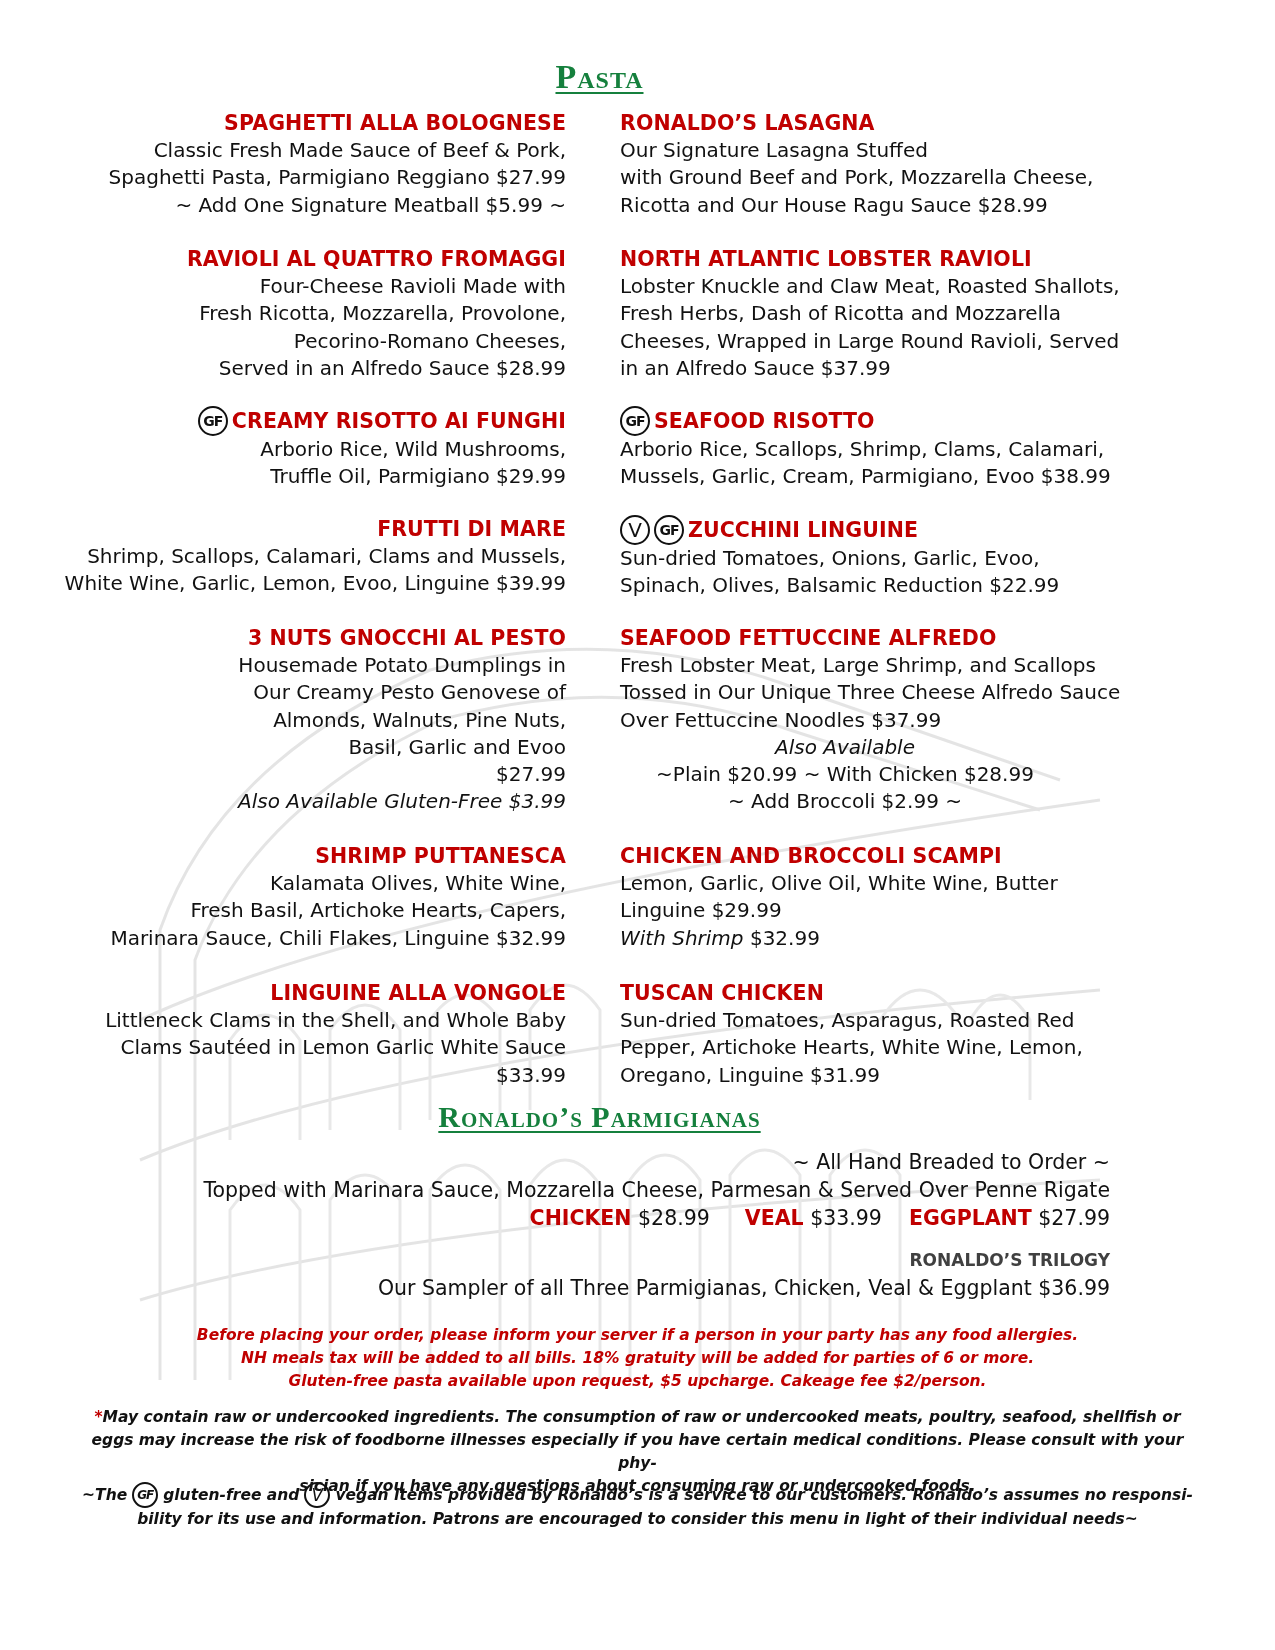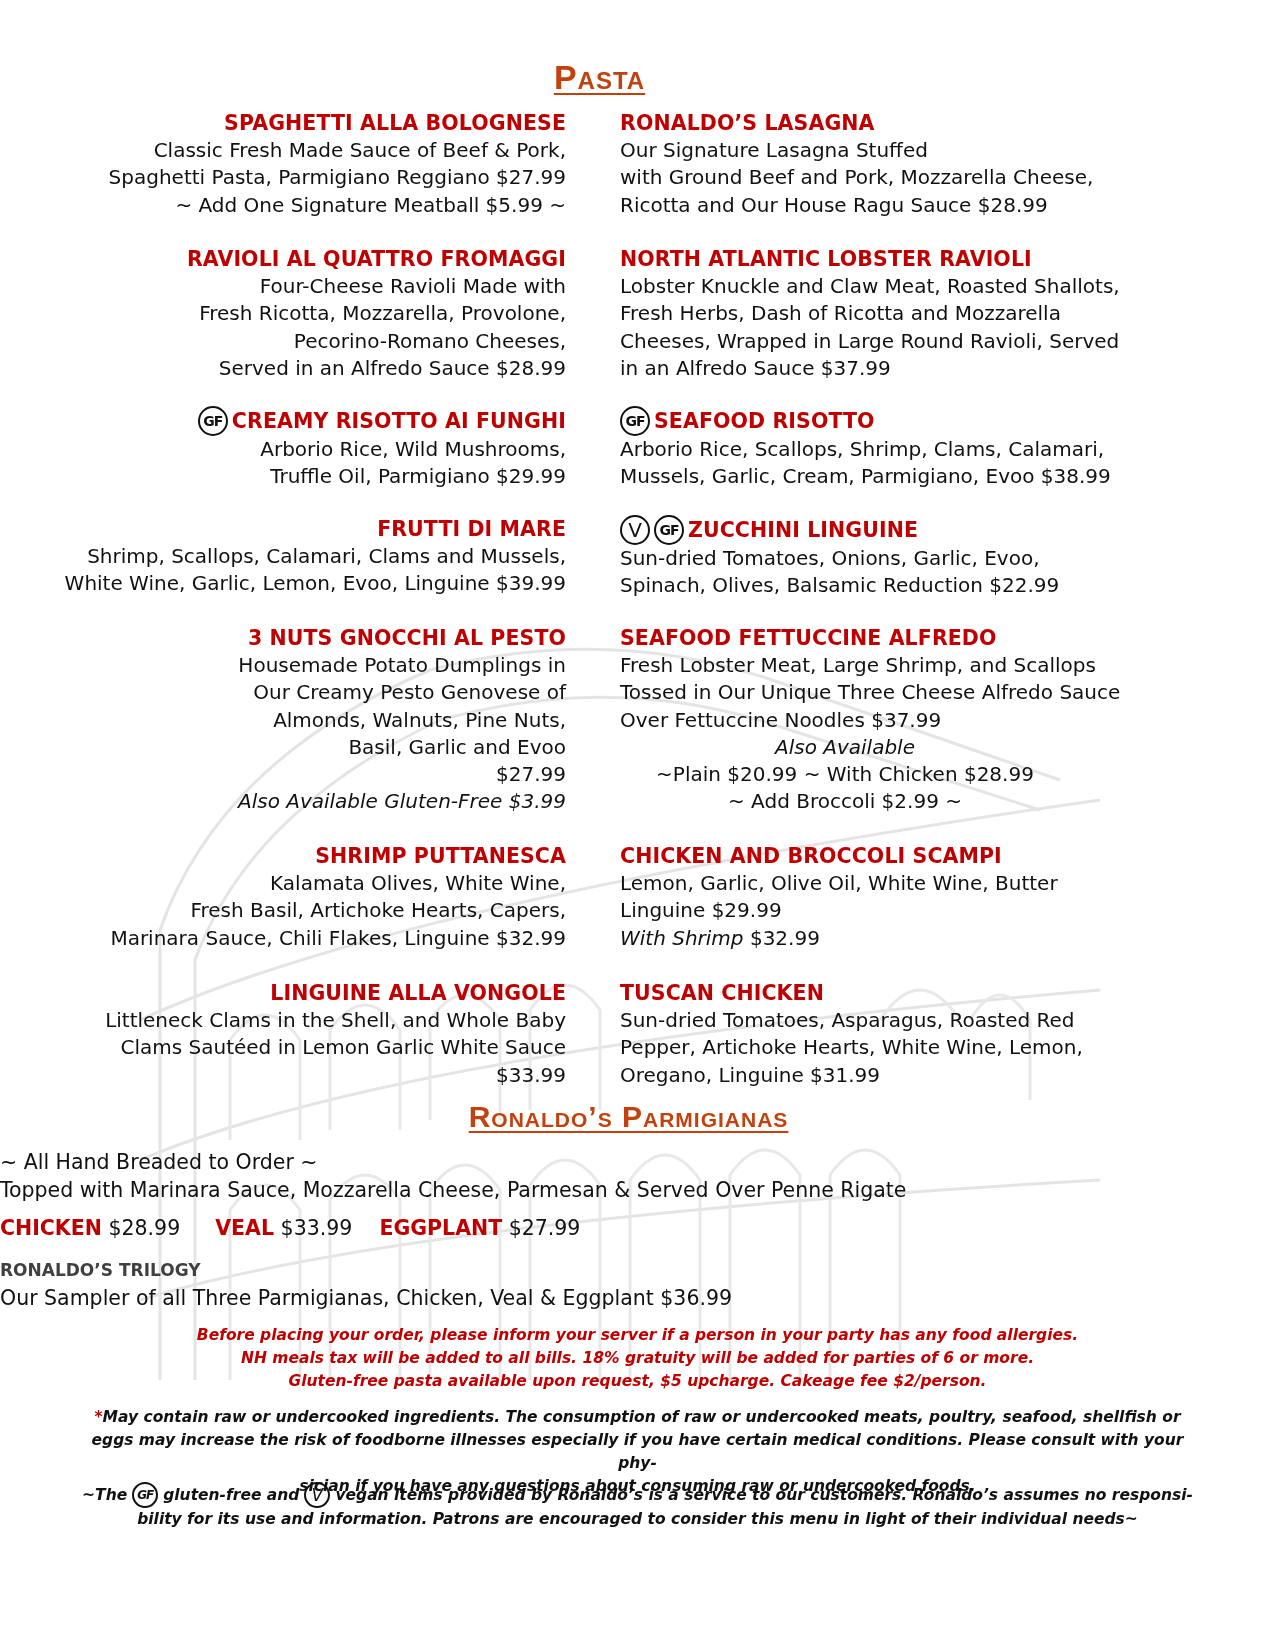--- a/index.html
+++ b/index.html
@@ -5,25 +5,25 @@
   html, body { margin: 0; padding: 0; background: #ffffff; }
   body { width: 1275px; height: 1650px; position: relative; overflow: hidden;
          font-family: "DejaVu Sans", sans-serif; color: #111; }
   .page { position: absolute; left: 0; top: 0; width: 1275px; height: 1650px; }
 
   
   .watermark { position: absolute; left: 100px; top: 600px; width: 1050px; height: 800px;
                pointer-events: none; opacity: 0.55; }
 
   .section-title { position: absolute; left: 0; width: 1199px; text-align: center;
-                   font-family: Liberation Sans, sans-serif; font-weight: bold; color: #c2410c;
+                   font-family: Liberation Serif, serif; font-weight: bold; color: #15803d;
                    text-decoration: underline; text-underline-offset: 4px; text-decoration-thickness: 2px;
                    font-variant: small-caps; letter-spacing: 1px; }
   .title-pasta { top: 58px; font-size: 34px; }
-  .title-parm { top: 1100px; font-size: 30px; padding-left: 29px; }
+  .title-parm { top: 1100px; font-size: 30px; }
 
   .col { position: absolute; top: 110px; }
   .col-left { left: 60px; width: 506px; text-align: right; }
   .col-right { left: 620px; width: 520px; text-align: left; }
 
   .item { position: absolute; width: 100%; }
   .col-left .item { right: 0; }
   .name { color: #c00000; font-weight: bold; font-size: 20.5px; line-height: 27px; letter-spacing: 0.1px;
           display: flex; align-items: center; gap: 4px; }
   .col-left .name { justify-content: flex-end; }
@@ -32,21 +32,21 @@
   .italic { font-style: italic; }
   .center { text-align: center; }
 
   .badge { display: inline-flex; align-items: center; justify-content: center; width: 30px; height: 30px;
            border: 2.5px solid #111; border-radius: 50%; box-sizing: border-box; color: #111;
            font-family: "DejaVu Sans", sans-serif; font-weight: bold; font-size: 14px; letter-spacing: -1px; }
   .badge.v { font-weight: normal; font-size: 20px; border-width: 2px; letter-spacing: 0; }
   .badge.sm { width: 26px; height: 26px; font-size: 12px; }
   .badge.sm.v { font-size: 17px; }
 
-  .parm-block { position: absolute; left: 0; width: 1110px; text-align: left; }
+  .parm-block { position: absolute; left: 0; width: 1110px; text-align: right; }
   .parm-line { font-size: 20.5px; line-height: 28px; }
   .parm-prices { font-size: 20.5px; line-height: 28px; }
   .parm-prices .red { color: #c00000; font-weight: bold; }
   .parm-prices .gap { display: inline-block; width: 22px; }
   .trilogy-name { color: #404040; font-weight: bold; font-size: 17px; line-height: 28px; }
 
   .notice { position: absolute; left: 0; width: 1275px; text-align: center; color: #c00000;
             font-style: italic; font-weight: bold; font-size: 15.5px; line-height: 23px; }
   .disclaimer { position: absolute; left: 80px; width: 1115px; text-align: center; color: #111;
                 font-style: italic; font-weight: bold; font-size: 15.5px; line-height: 23px; }
@@ -198,21 +198,21 @@
       <div class="desc">Pepper, Artichoke Hearts, White Wine, Lemon,</div>
       <div class="desc">Oregano, Linguine $31.99</div>
     </div>
   </div>
 
   <div class="section-title title-parm">Ronaldo’s Parmigianas</div>
 
   <div class="parm-block" style="top:1148px">
     <div class="parm-line">~ All Hand Breaded to Order ~</div>
     <div class="parm-line">Topped with Marinara Sauce, Mozzarella Cheese, Parmesan &amp; Served Over Penne Rigate</div>
-    <div class="parm-prices" style="margin-top:10px">
+    <div class="parm-prices" style="">
       <span class="red">CHICKEN</span>
       <span>$28.99</span>
       <span class="gap"></span>
       <span class="red">VEAL</span>
       <span>$33.99</span>
       <span class="gap" style="width:14px"></span>
       <span class="red">EGGPLANT</span>
       <span>$27.99</span>
     </div>
     <div class="trilogy-name" style="margin-top:14px">RONALDO’S TRILOGY</div>

